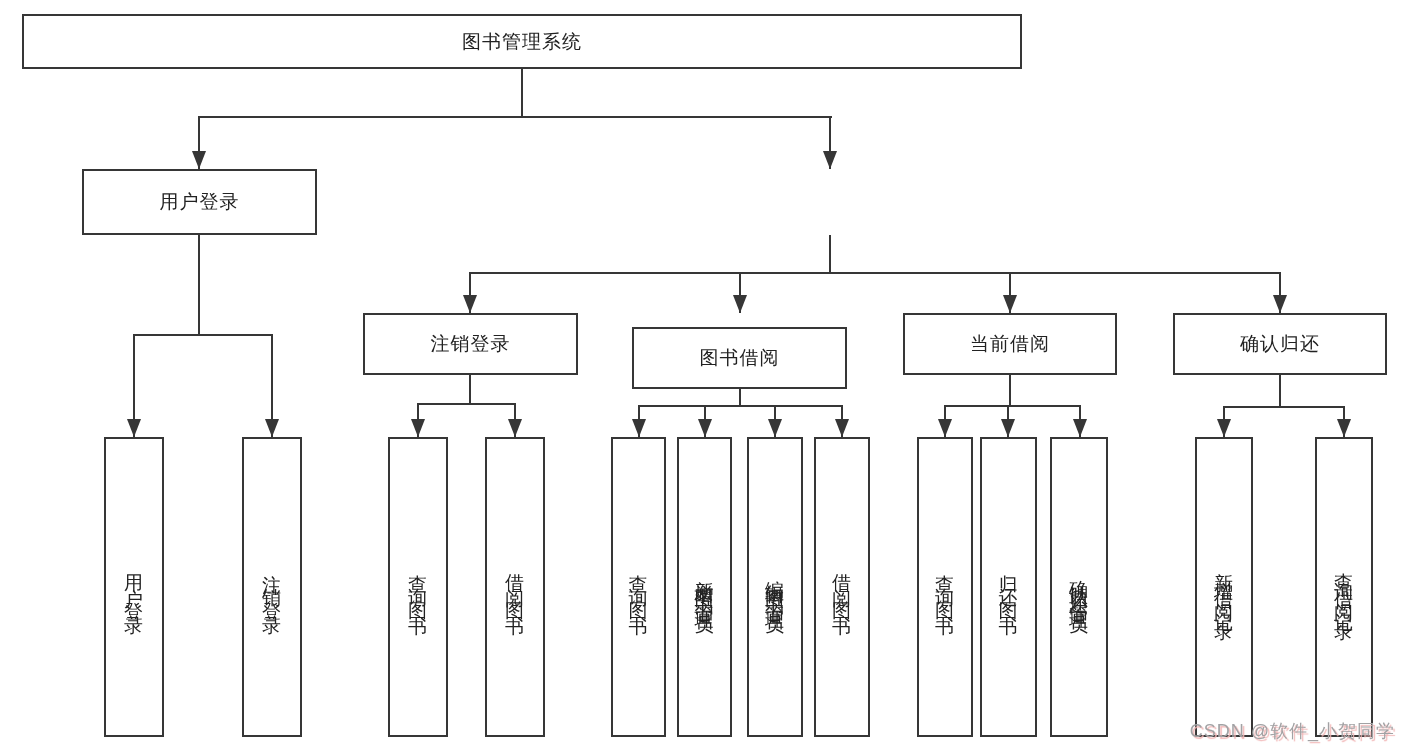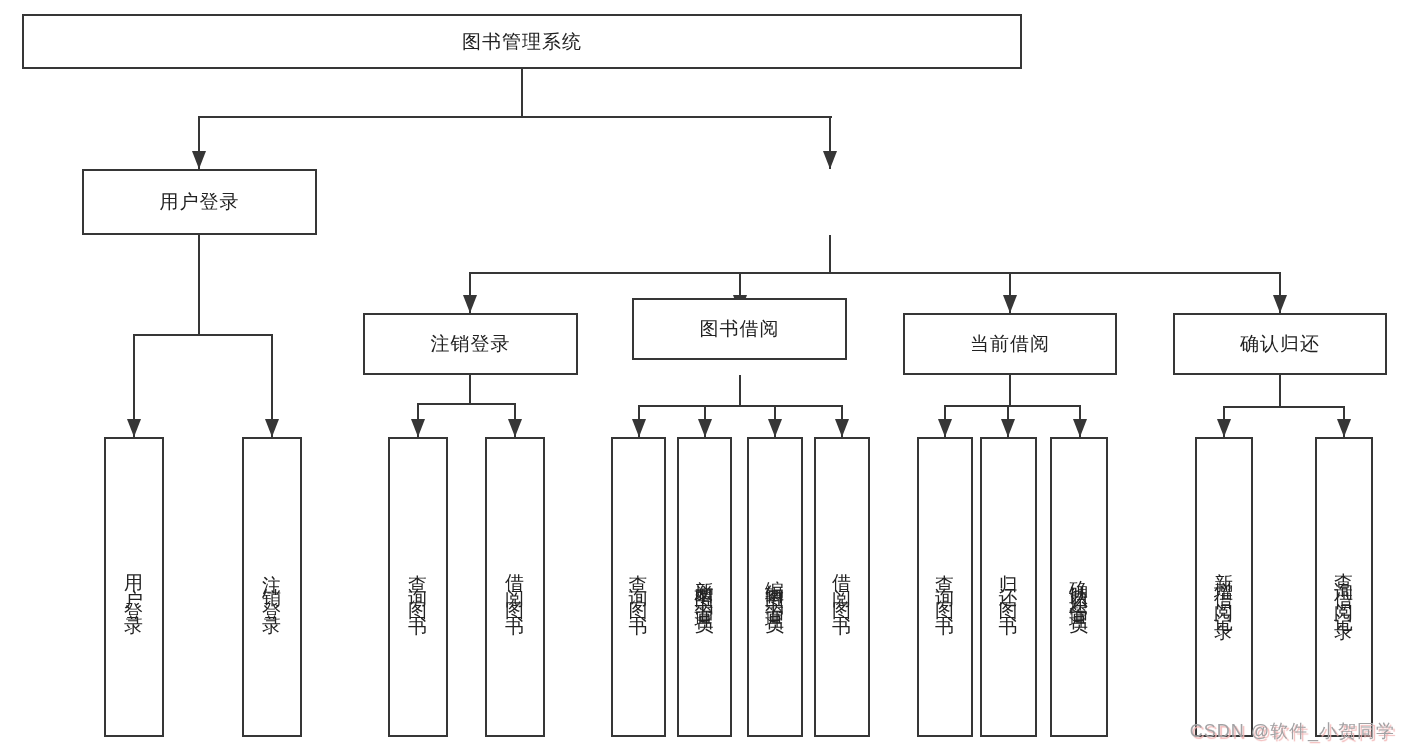--- a/index.html
+++ b/index.html
@@ -96,21 +96,21 @@
   <div class="v" style="left:1223px;top:406px;height:31px"></div>
   <div class="v" style="left:1343px;top:406px;height:31px"></div>
   <div class="arrow" style="left:1217px;top:419px"></div>
   <div class="arrow" style="left:1337px;top:419px"></div>
 
   <div class="box" style="left:22px;top:14px;width:1000px;height:55px">图书管理系统</div>
 
   <div class="box" style="left:82px;top:169px;width:235px;height:66px">用户登录</div>
 
   <div class="box" style="left:363px;top:313px;width:215px;height:62px">注销登录</div>
-  <div class="box" style="left:632px;top:298px;width:215px;height:62px">图书借阅</div>
+  <div class="box" style="left:632px;top:327px;width:215px;height:62px">图书借阅</div>
   <div class="box" style="left:903px;top:313px;width:214px;height:62px">当前借阅</div>
   <div class="box" style="left:1173px;top:313px;width:214px;height:62px">确认归还</div>
 
   <div class="leaf ls4" style="left:104px;top:437px;width:60px;height:300px">用户登录</div>
   <div class="leaf ls4" style="left:242px;top:437px;width:60px;height:300px">注销登录</div>
 
   <div class="leaf ls4" style="left:388px;top:437px;width:60px;height:300px">查询图书</div>
   <div class="leaf ls4" style="left:485px;top:437px;width:60px;height:300px">借阅图书</div>
 
   <div class="leaf ls4" style="left:611px;top:437px;width:55px;height:300px">查询图书</div>

